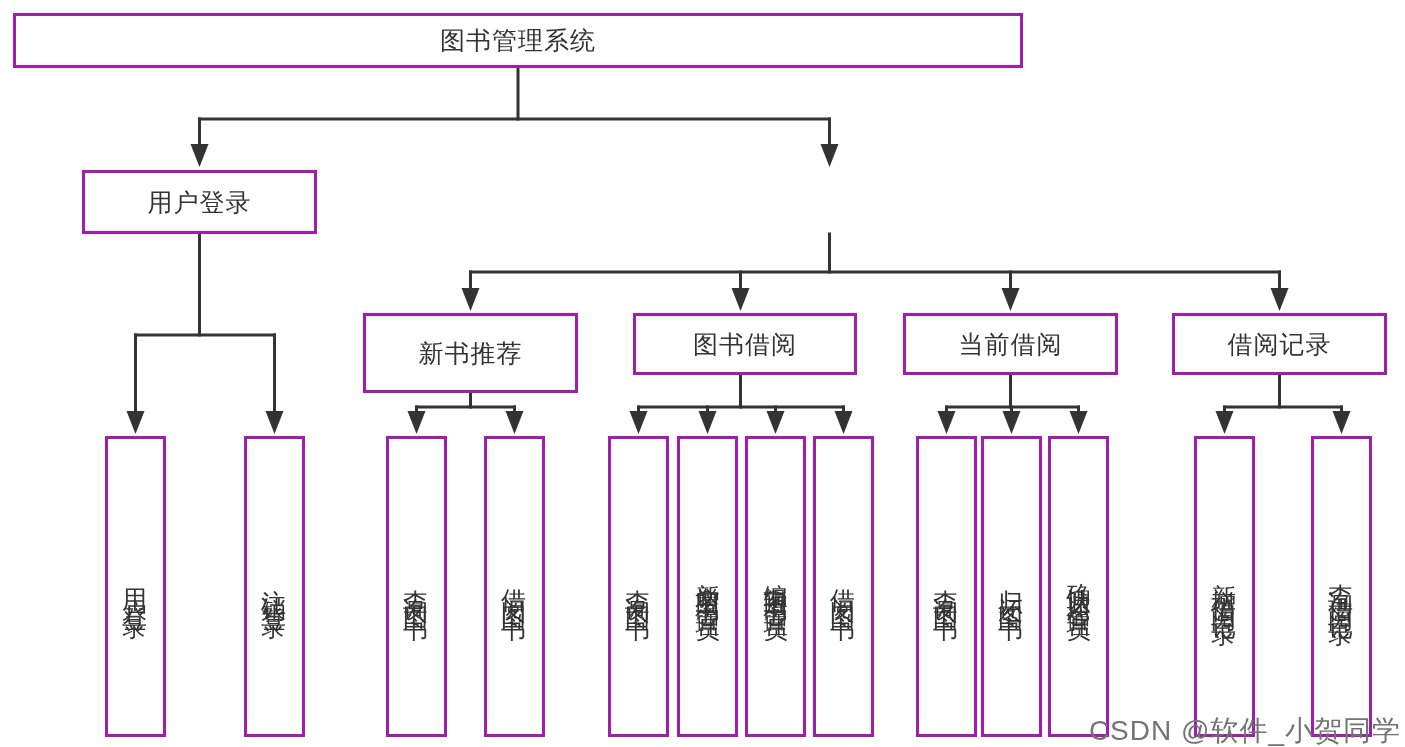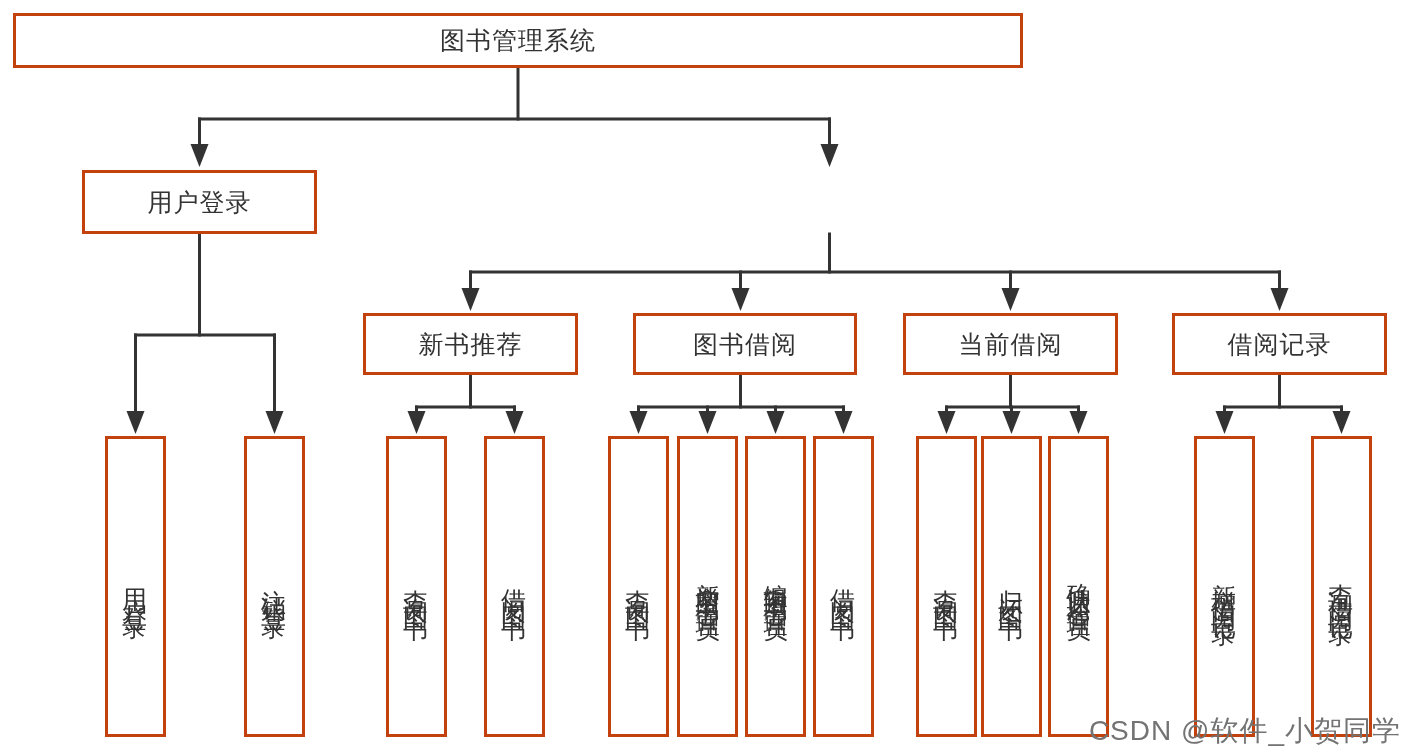--- a/index.html
+++ b/index.html
@@ -4,36 +4,36 @@
 <style>
   html,body{margin:0;padding:0;background:#ffffff;}
   #canvas{
     position:relative;width:1405px;height:747px;background:#ffffff;
     font-family:"Liberation Sans",sans-serif;color:#333333;overflow:hidden;
   }
   #connectors{position:absolute;left:0;top:0;width:1405px;height:747px;z-index:0;}
   #connectors path{stroke:#333333;stroke-width:3;fill:none;stroke-linecap:square;}
   #connectors polygon{fill:#333333;stroke:none;}
   .box{
-    position:absolute;background:#ffffff;border:3px solid #c2410c;box-sizing:border-box;
+    position:absolute;background:#ffffff;border:3px solid #a21caf;box-sizing:border-box;
     display:flex;align-items:center;justify-content:center;z-index:1;
     white-space:nowrap;
   }
   .h{font-size:25px;letter-spacing:1px;}
   .v{
     writing-mode:vertical-rl;text-orientation:mixed;
     width:61px;height:301px;top:436px;font-size:25px;letter-spacing:9px;
   }
   .v.s8{letter-spacing:8px;}
   .v.s5{letter-spacing:5px;font-size:24px;}
   
   .n-root{left:13px;top:13px;width:1010px;height:55px;}
   .n-login{left:82px;top:170px;width:235px;height:64px;}
   .n-mgmt{left:712px;top:170px;width:235px;height:64px;}
-  .n-rec{left:363px;top:313px;width:215px;height:62px;}
+  .n-rec{left:363px;top:313px;width:215px;height:80px;}
   .n-bor{left:633px;top:313px;width:224px;height:62px;}
   .n-cur{left:903px;top:313px;width:215px;height:62px;text-align:center;}
   .n-his{left:1172px;top:313px;width:215px;height:62px;}
   .n-l1{left:105px;}  .n-l2{left:244px;}
   .n-r1{left:386px;}  .n-r2{left:484px;}
   .n-b1{left:608px;}  .n-b2{left:677px;}  .n-b3{left:745px;}  .n-b4{left:813px;}
   .n-c1{left:916px;}  .n-c2{left:981px;}  .n-c3{left:1048px;}
   .n-h1{left:1194px;} .n-h2{left:1311px;}
   #watermark{
     position:absolute;right:4px;top:712px;z-index:5;

